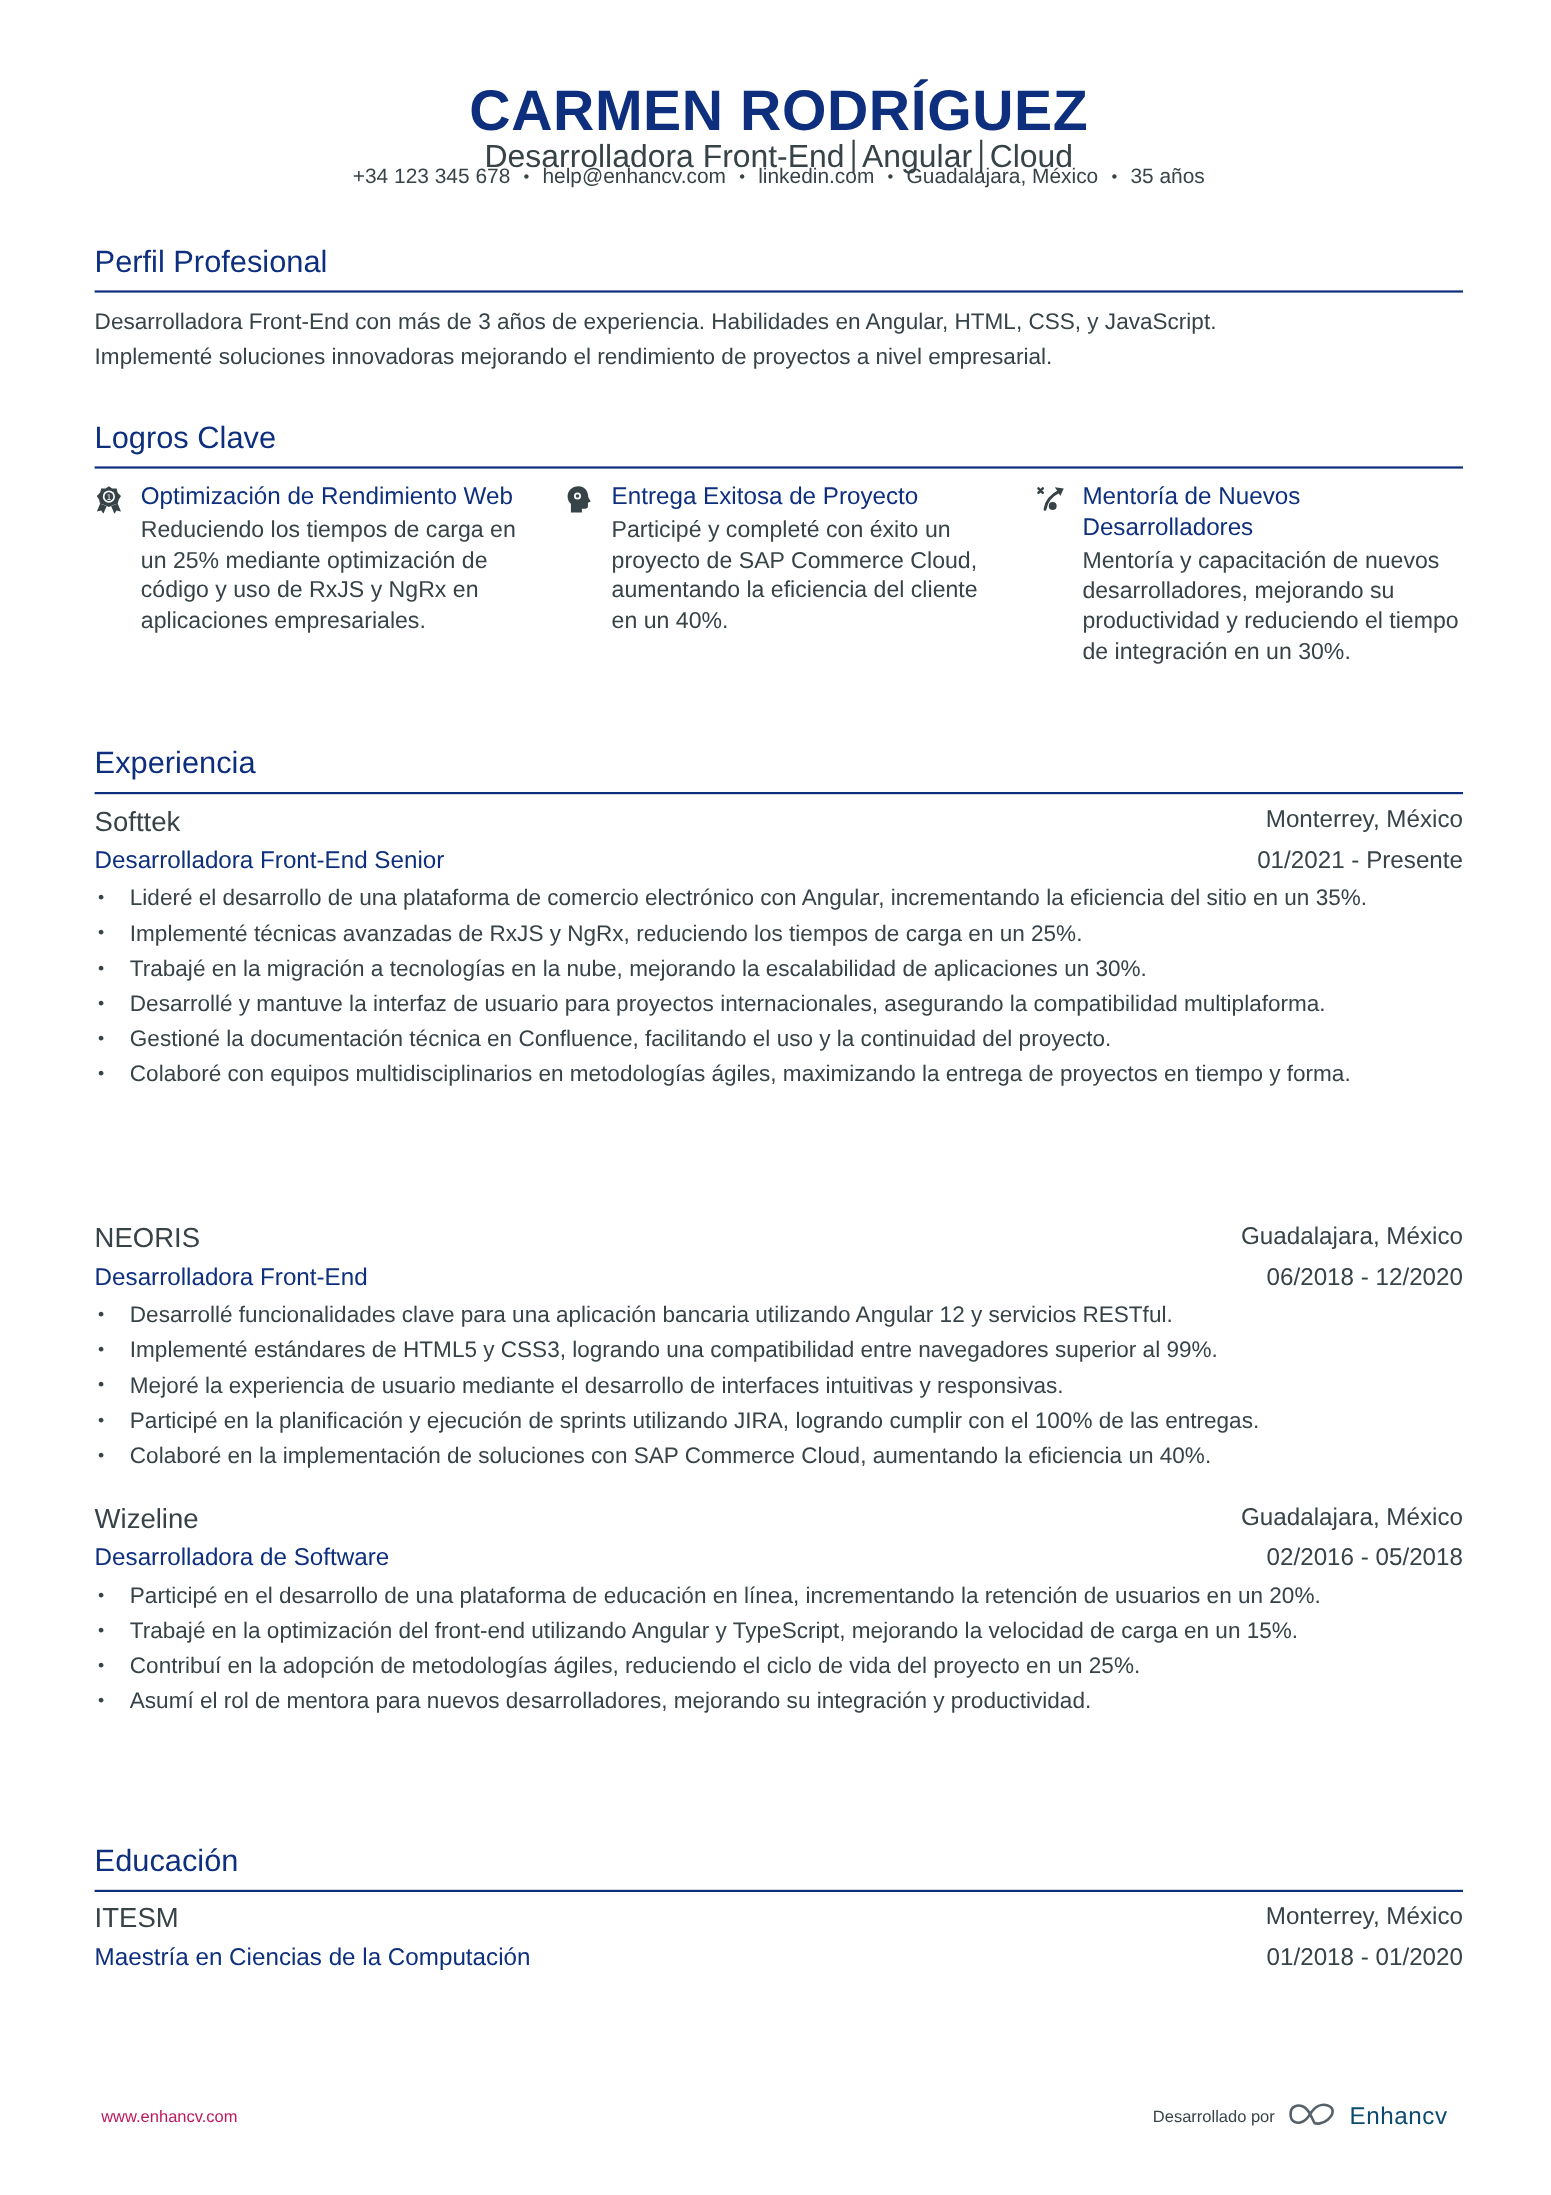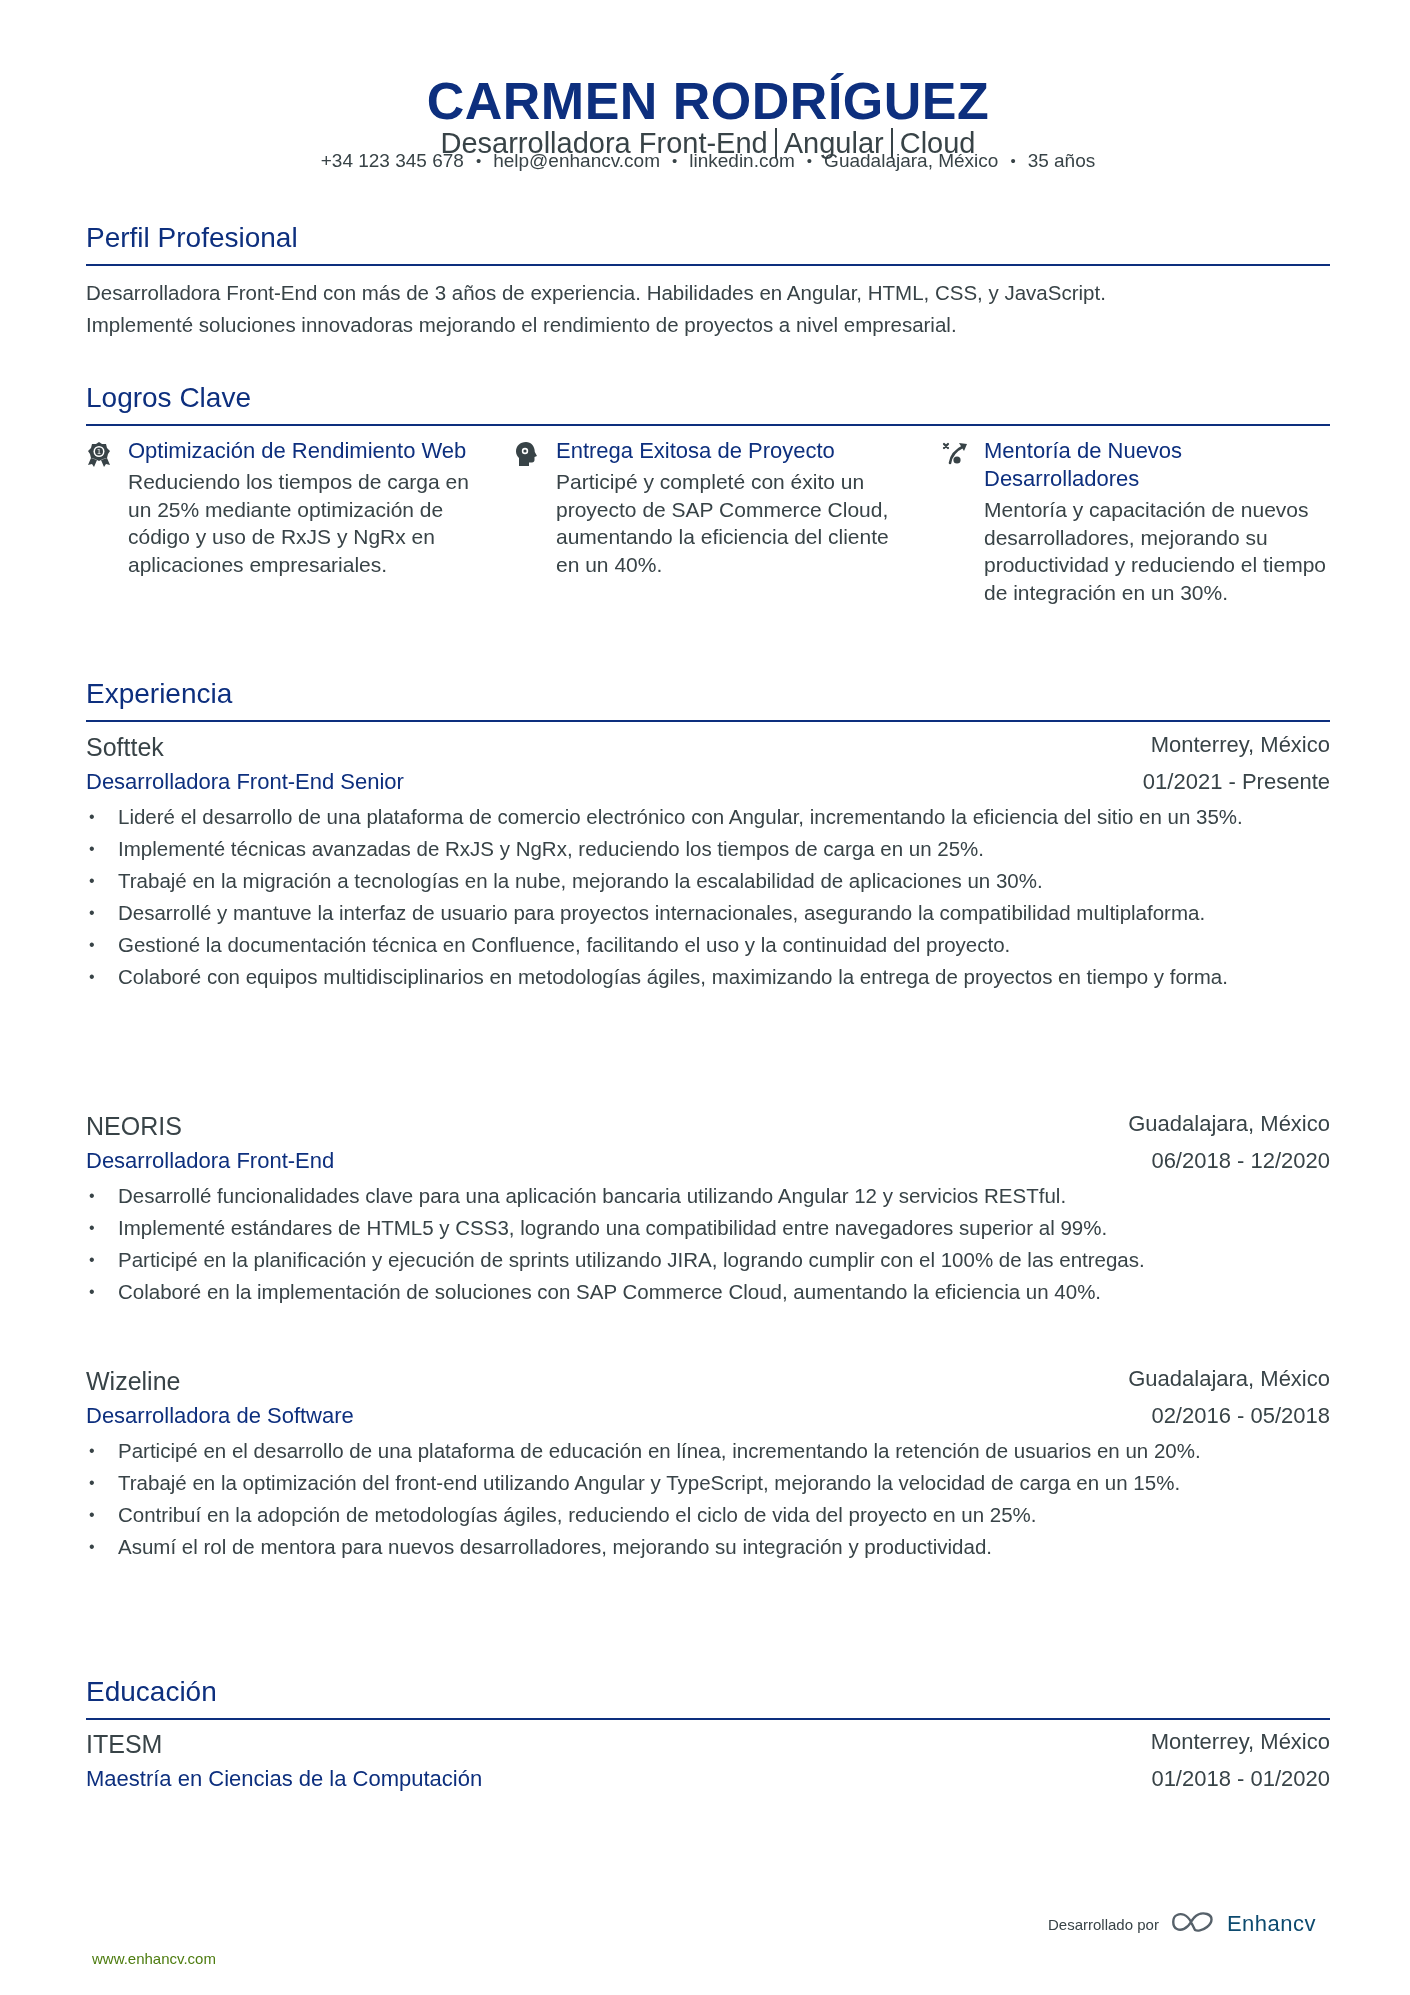--- a/index.html
+++ b/index.html
@@ -54,21 +54,21 @@
   .job { position: absolute; left: 0; width: 1244px; }
   .job .company { position: absolute; left: 0; top: 0; font-size: 25px; line-height: 36px; color: #384347; }
   .job .location { position: absolute; right: 0; top: 0; font-size: 22px; line-height: 32px; color: #384347; }
   .job .role { position: absolute; left: 0; top: 38px; font-size: 22px; line-height: 30px; color: #0d2f7e; }
   .job .dates { position: absolute; right: 0; top: 38px; font-size: 22px; line-height: 30px; color: #384347; }
   .job ul { position: absolute; left: 0; top: 72px; width: 1244px; list-style: none; }
   .job li { position: relative; padding-left: 32px; font-size: 20.5px; line-height: 32px; color: #384347; }
   .job li::before { content: "•"; position: absolute; left: 3px; top: 0; font-size: 16px; color: #384347; }
 
   
-  .footer-left { position: absolute; left: 92px; top: 1916px; font-size: 15px; color: #4d7c0f; margin-top: 34px; }
+  .footer-left { position: absolute; left: 92px; top: 1916px; font-size: 15px; color: #be185d; }
   .footer-right { position: absolute; right: 94px; top: 1909px; height: 30px; display: flex; align-items: center; gap: 10px; }
   .footer-right .by { font-size: 15px; color: #384347; }
   .footer-right .brand { font-size: 22px; color: #0c4a6e; letter-spacing: 0.5px; }
 </style>
 </head>
 <body>
 
 <div class="page">
 
   <div class="name">CARMEN RODRÍGUEZ</div>
@@ -148,20 +148,21 @@
   </div>
 
   <div class="job" style="top:1108px;">
     <div class="company">NEORIS</div>
     <div class="location">Guadalajara, México</div>
     <div class="role">Desarrolladora Front-End</div>
     <div class="dates">06/2018 - 12/2020</div>
     <ul>
       <li>Desarrollé funcionalidades clave para una aplicación bancaria utilizando Angular 12 y servicios RESTful.</li>
       <li>Implementé estándares de HTML5 y CSS3, logrando una compatibilidad entre navegadores superior al 99%.</li>
+      <li>Mejoré la experiencia de usuario mediante el desarrollo de interfaces intuitivas y responsivas.</li>
       <li>Participé en la planificación y ejecución de sprints utilizando JIRA, logrando cumplir con el 100% de las entregas.</li>
       <li>Colaboré en la implementación de soluciones con SAP Commerce Cloud, aumentando la eficiencia un 40%.</li>
     </ul>
   </div>
 
   <div class="job" style="top:1363px;">
     <div class="company">Wizeline</div>
     <div class="location">Guadalajara, México</div>
     <div class="role">Desarrolladora de Software</div>
     <div class="dates">02/2016 - 05/2018</div>

